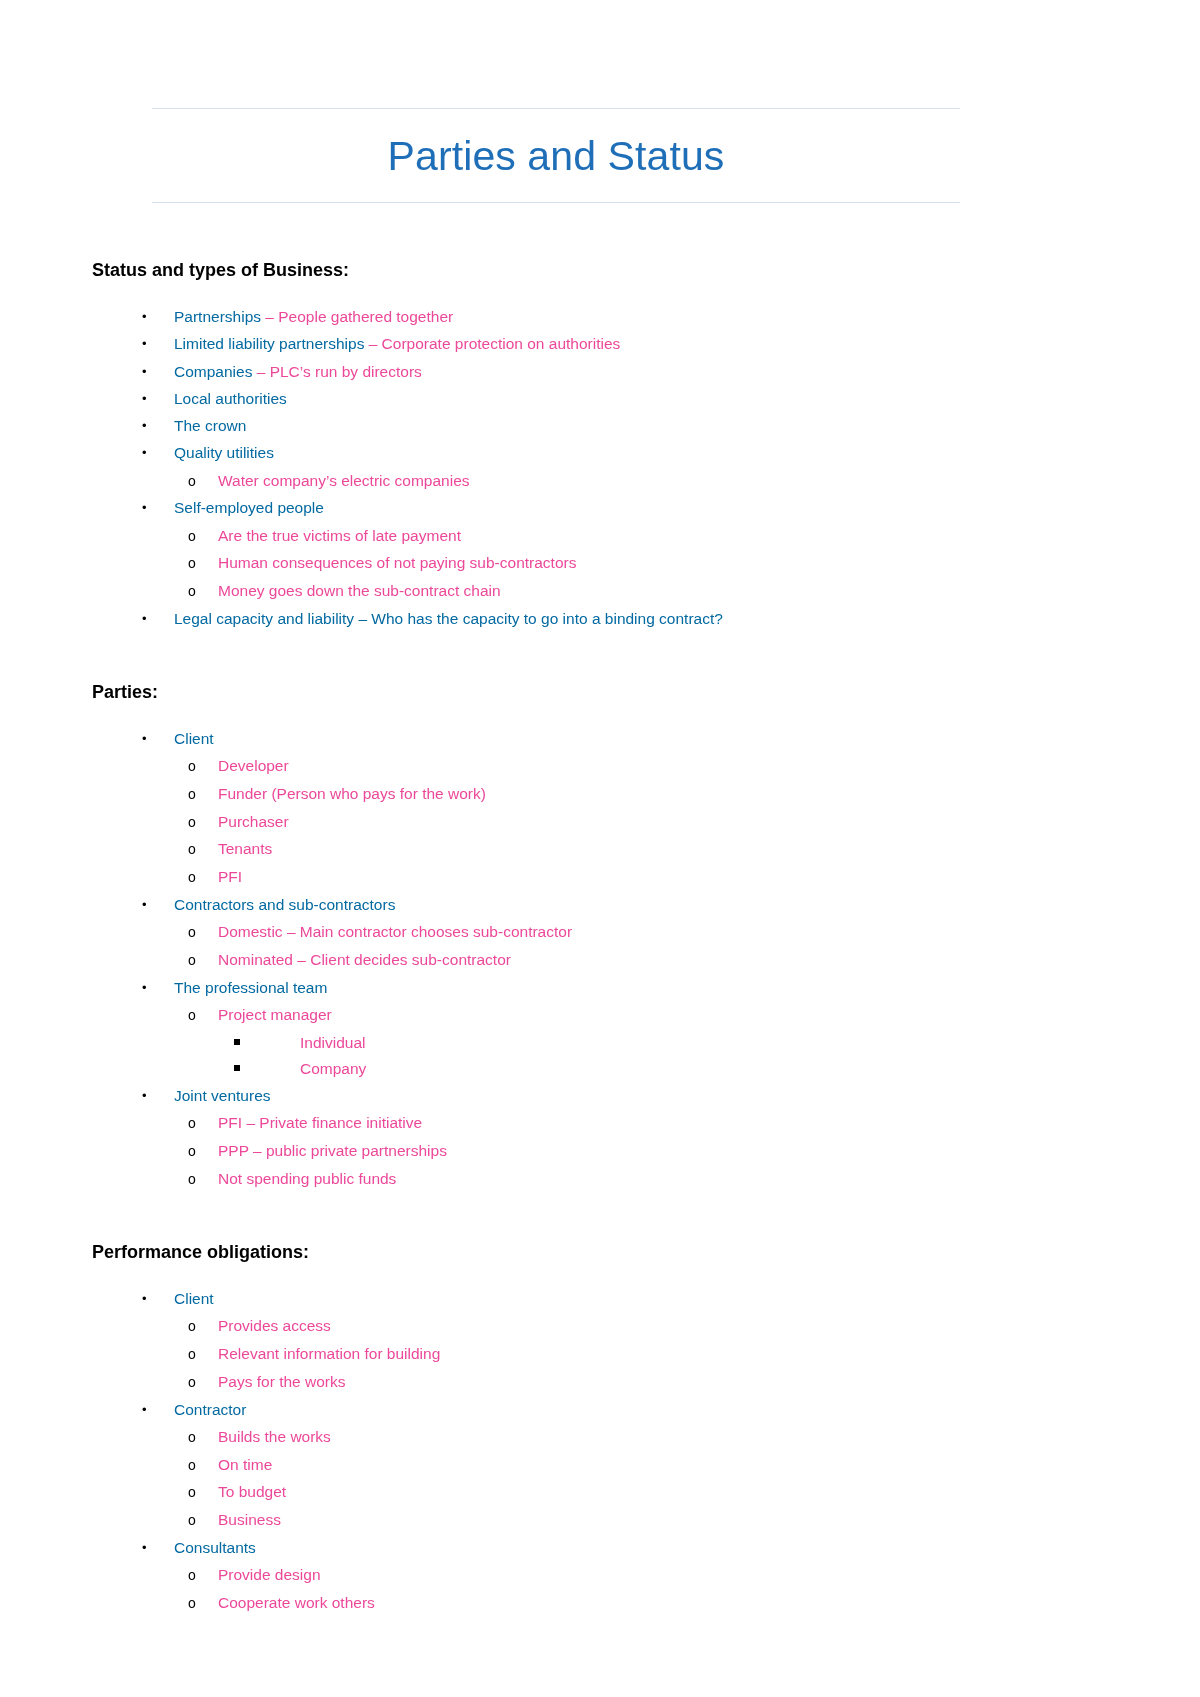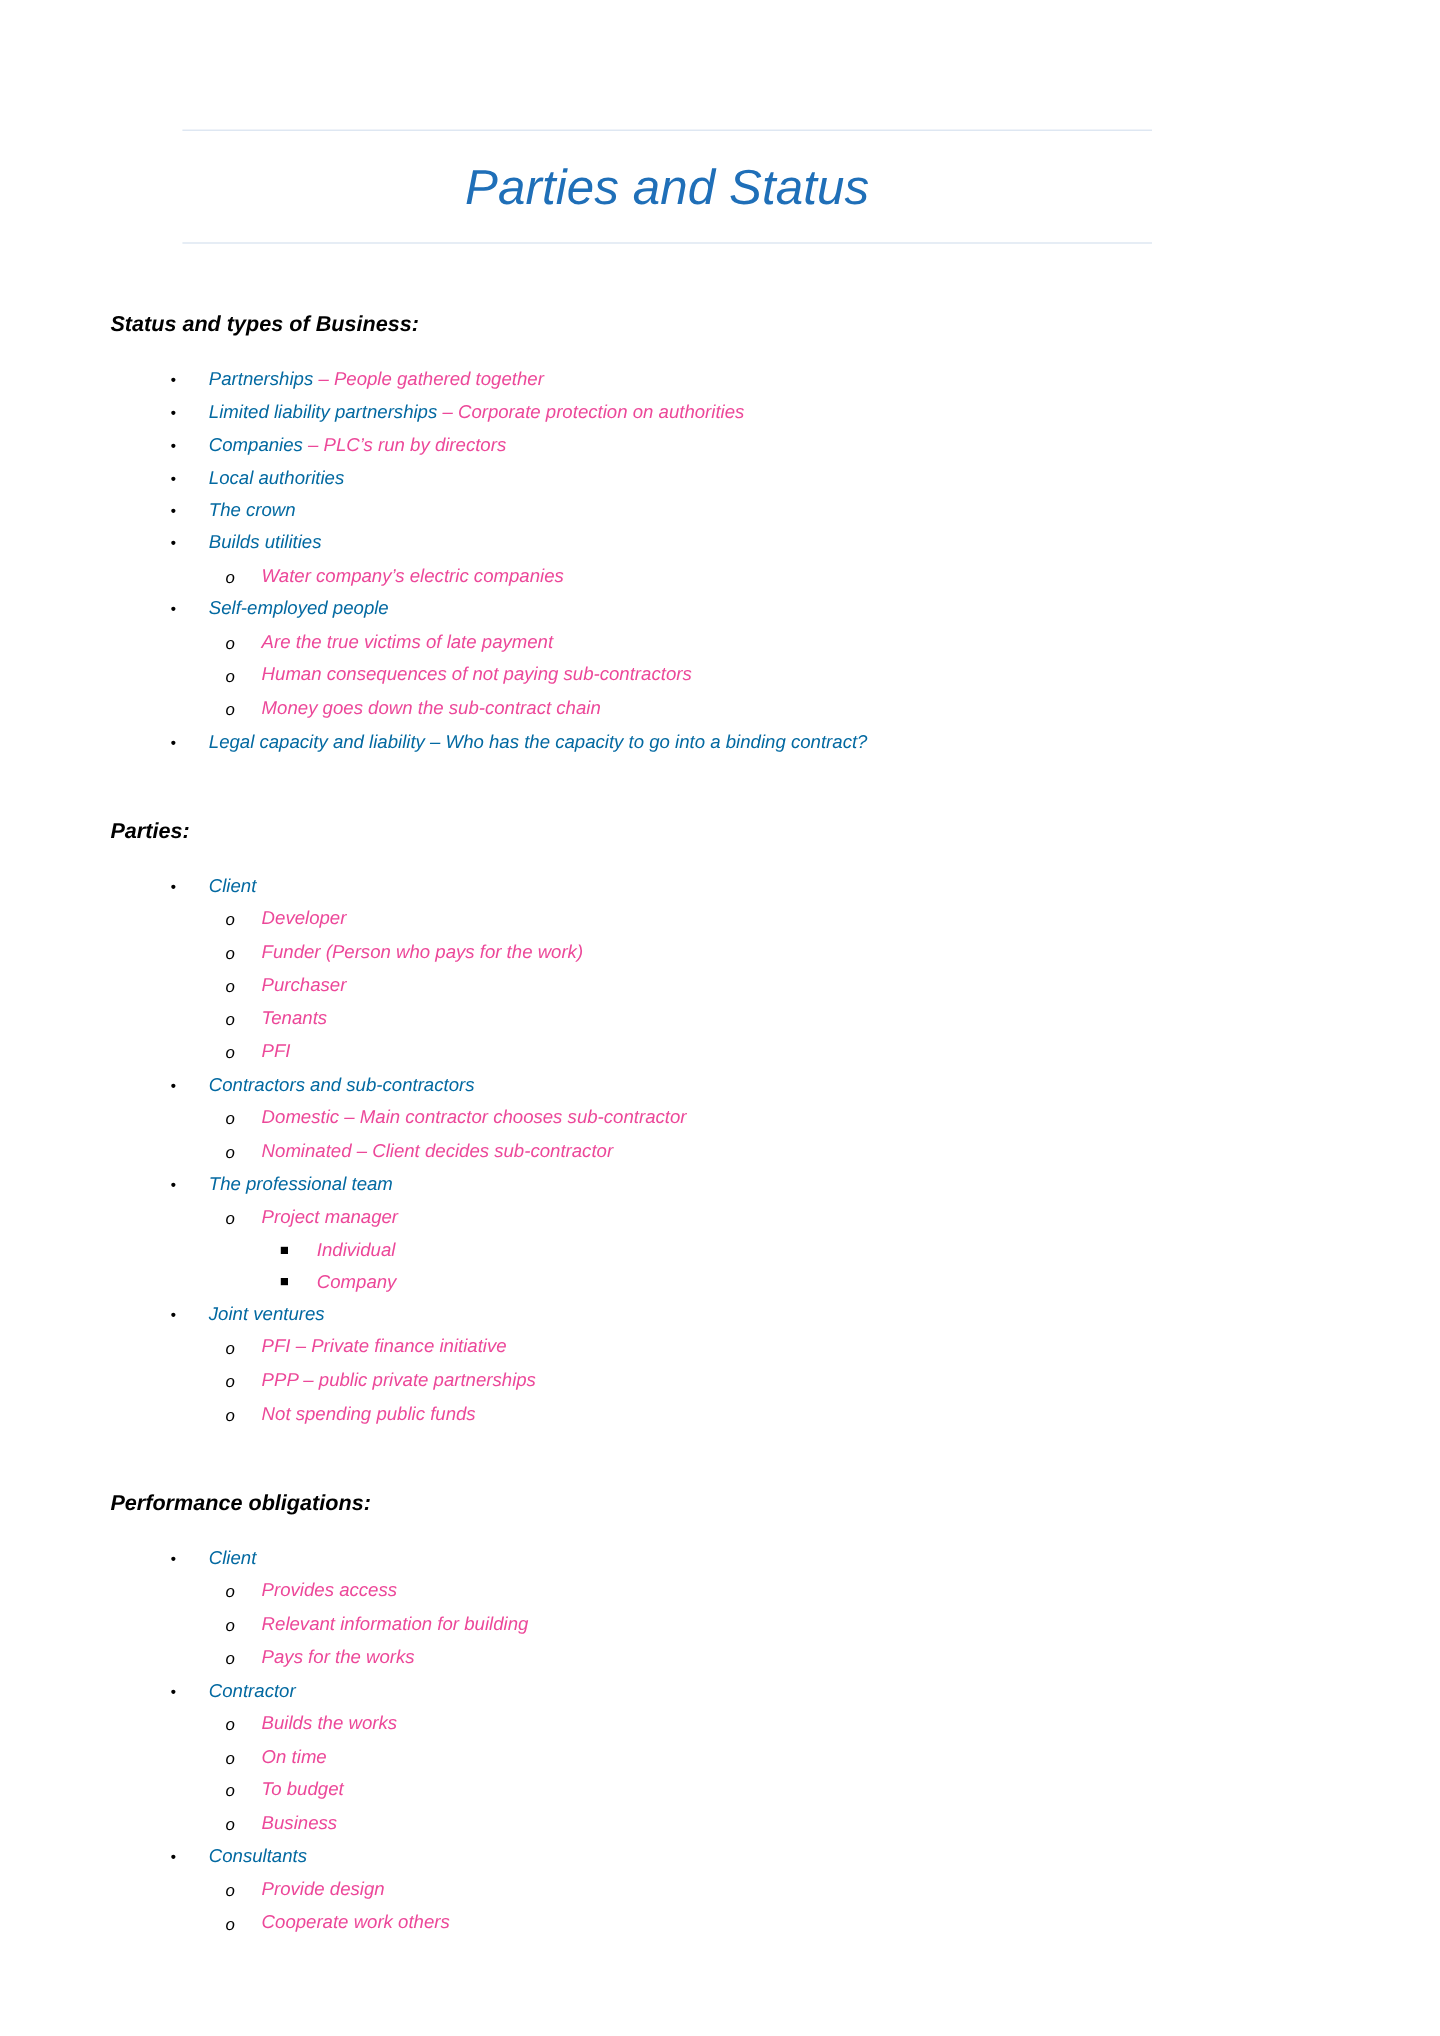--- a/index.html
+++ b/index.html
@@ -13,21 +13,20 @@
     font-family: "Liberation Sans", sans-serif;
     color: #000000;
     overflow: hidden;
   }
   .page {
     position: relative;
     width: 1200px;
     height: 1697px;
     background: #ffffff;
     box-sizing: border-box;
-    font-style: italic;
   }
   .content {
     position: absolute;
     left: 92px;
     top: 0;
     width: 1016px;
   }
   
   .title-block {
     margin-top: 108px;
@@ -88,21 +87,21 @@
   
   .lvl2 { padding-left: 96px; }
   .lvl2 .marker {
     width: 30px;
     flex: 0 0 30px;
     font-size: 14px;
     line-height: 1.2;
     color: #000000;
   }
   
-  .lvl3 { padding-left: 142px; }
+  .lvl3 { padding-left: 142px; gap: 36px; }
   .lvl3 .marker {
     width: 30px;
     flex: 0 0 30px;
     font-size: 12px;
     line-height: 1.25;
     color: #000000;
   }
   .txt { flex: 1 1 auto; }
   .blue { color: #0369a1; }
   .black { color: #ec4899; }
@@ -152,21 +151,21 @@
             <div class="li-row lvl1">
               <span class="marker">•</span>
               <span class="txt"><span class="blue">Local authorities</span></span>
             </div>
             <div class="li-row lvl1">
               <span class="marker">•</span>
               <span class="txt"><span class="blue">The crown</span></span>
             </div>
             <div class="li-row lvl1">
               <span class="marker">•</span>
-              <span class="txt"><span class="blue">Builds utilities</span></span>
+              <span class="txt"><span class="blue">Quality utilities</span></span>
             </div>
             <div class="li-row lvl2">
               <span class="marker">o</span>
               <span class="txt"><span class="black">Water company’s electric companies</span></span>
             </div>
             <div class="li-row lvl1">
               <span class="marker">•</span>
               <span class="txt"><span class="blue">Self-employed people</span></span>
             </div>
             <div class="li-row lvl2">

